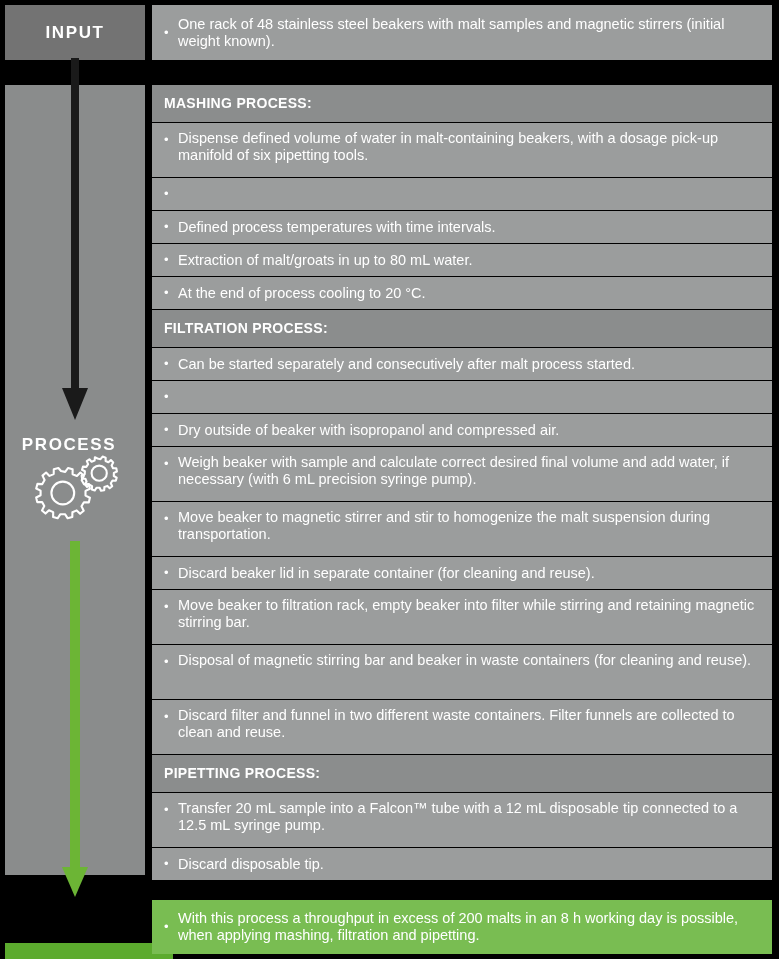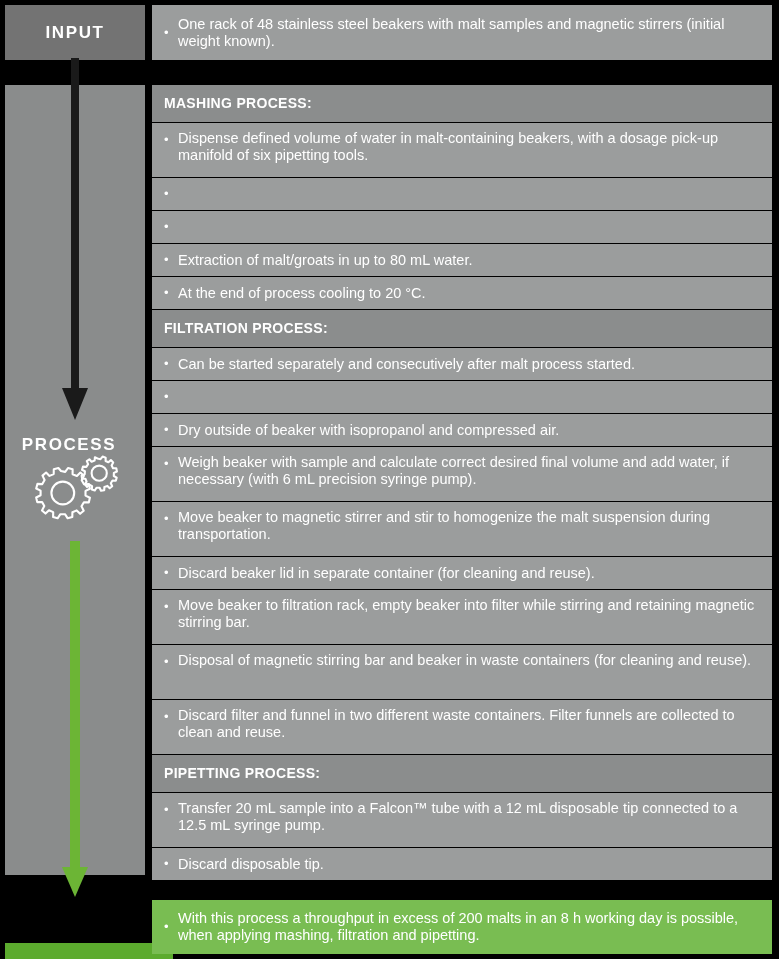--- a/index.html
+++ b/index.html
@@ -197,20 +197,21 @@
       <span class="bullet">•</span>
       <span class="rtext">Dispense defined volume of water in malt-containing beakers, with a dosage pick-up manifold of six pipetting tools.</span>
     </div>
 
     <div class="row item" style="top:93px; height:32px; align-items:center;">
       <span class="bullet">•</span>
     </div>
 
     <div class="row item" style="top:126px; height:32px; align-items:center;">
       <span class="bullet">•</span>
+      <span class="rtext">Defined process temperatures with time intervals.</span>
     </div>
 
     <div class="row item" style="top:159px; height:32px; align-items:center;">
       <span class="bullet">•</span>
       <span class="rtext">Extraction of malt/groats in up to 80 mL water.</span>
     </div>
 
     <div class="row item" style="top:192px; height:32px; align-items:center;">
       <span class="bullet">•</span>
       <span class="rtext">At the end of process cooling to 20 °C.</span>

